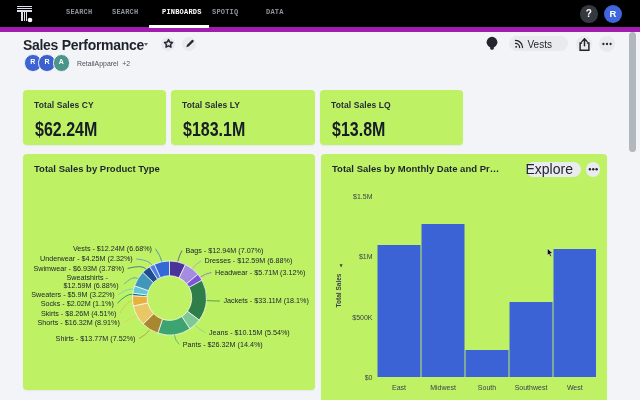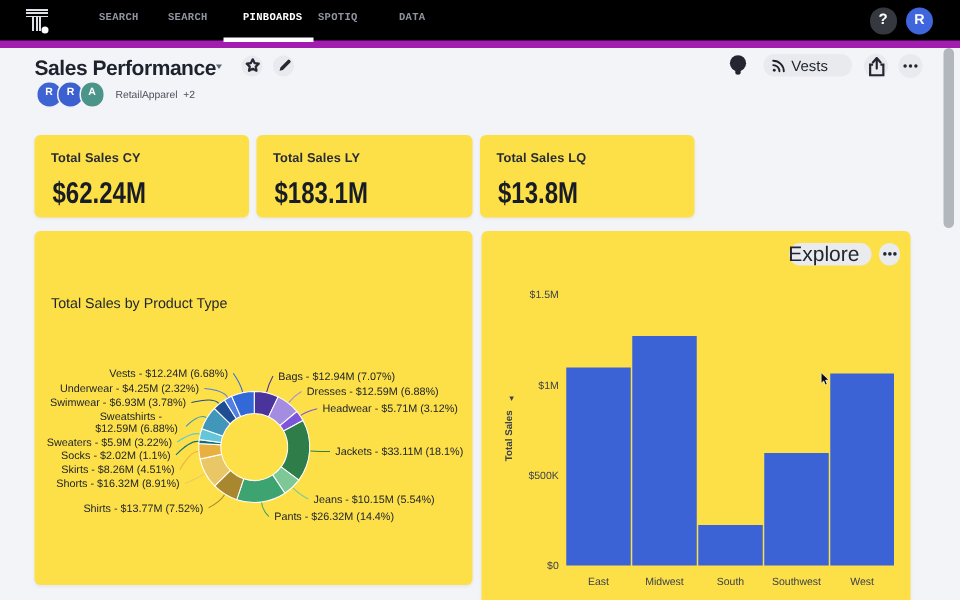--- a/index.html
+++ b/index.html
@@ -9,24 +9,24 @@
 .navitem.active { color:#ffffff; }
 .navul { position:absolute; left:149px; top:25px; width:60px; height:2.5px; background:#ffffff; }
 .help { position:absolute; left:580px; top:5px; width:17.5px; height:17.5px; border-radius:50%; background:#35383f; color:#fff; font-size:10px; font-weight:700; text-align:center; line-height:17.5px; }
 .navatar { position:absolute; left:604px; top:4.5px; width:18px; height:18px; border-radius:50%; background:#3f66dd; color:#fff; font-size:9.5px; font-weight:700; text-align:center; line-height:18px; }
 .title { position:absolute; left:23px; top:37px; font-size:14px; font-weight:700; color:#1d222c; letter-spacing:-0.3px; }
 .caret { position:absolute; left:143.5px; top:42.5px; width:0; height:0; border-left:2.8px solid transparent; border-right:2.8px solid transparent; border-top:3.4px solid #5f6672; }
 .cbtn { position:absolute; border-radius:50%; background:#e8eaee; }
 .pill { position:absolute; background:#e8eaee; border-radius:8px; }
 .avw { position:absolute; width:17.5px; height:17.5px; border-radius:50%; color:#fff; font-size:7px; font-weight:700; text-align:center; line-height:14.5px; border:1.5px solid #f3f4f7; }
 .avtxt { position:absolute; left:77px; top:59.5px; font-size:6.9px; color:#4a505a; }
-.card { position:absolute; background:#fde047; border-radius:4px; box-shadow:0 1px 2px rgba(30,40,60,0.06); }
+.card { position:absolute; background:#bef264; border-radius:4px; box-shadow:0 1px 2px rgba(30,40,60,0.06); }
 .kpilab { position:absolute; left:11px; top:10px; font-size:8.5px; font-weight:700; color:#272c36; letter-spacing:0.1px; }
 .kpival { position:absolute; left:12px; top:29px; font-size:20px; font-weight:600; color:#171c26; transform:scaleX(0.8); transform-origin:left top; line-height:1; }
-.ctitle { position:absolute; left:11.5px; top:9px; font-size:9.5px; font-weight:400; color:#1e242e;margin-top:34px; }
+.ctitle { position:absolute; left:11.5px; top:9px; font-size:9.5px; font-weight:700; color:#1e242e; }
 .dlab { font-size:7.2px; fill:#20252e; font-family:"Liberation Sans",sans-serif; }
 .axlab { font-size:7px; fill:#3c424c; font-family:"Liberation Sans",sans-serif; }
 .scroll { position:absolute; left:629px; top:32px; width:7px; height:120px; border-radius:3.5px; background:#b2b6bd; }
 </style></head>
 <body>
 <div class="nav">
   <svg style="position:absolute;left:16.5px;top:6px" width="15" height="16" viewBox="0 0 15 16" shape-rendering="crispEdges">
     <rect x="0" y="0" width="15" height="1.25" fill="#dde0e6"></rect>
     <rect x="0" y="2.2" width="15" height="1.25" fill="#dde0e6"></rect>
     <rect x="0" y="4.4" width="15" height="1.25" fill="#dde0e6"></rect>
@@ -144,20 +144,21 @@
 <text x="95.6" y="134.1" text-anchor="end" class="dlab">$12.59M (6.88%)</text>
 <text x="91.7" y="143.1" text-anchor="end" class="dlab">Sweaters - $5.9M (3.22%)</text>
 <text x="90.8" y="151.70000000000002" text-anchor="end" class="dlab">Socks - $2.02M (1.1%)</text>
 <text x="93.4" y="161.6" text-anchor="end" class="dlab">Skirts - $8.26M (4.51%)</text>
 <text x="96.8" y="170.9" text-anchor="end" class="dlab">Shorts - $16.32M (8.91%)</text>
 <text x="112.5" y="187.0" text-anchor="end" class="dlab">Shirts - $13.77M (7.52%)</text>
   </svg>
 </div>
 
 <div class="card" style="left:320.5px;top:154px;width:286.5px;height:246px;border-bottom-left-radius:0;border-bottom-right-radius:0">
+  <div class="ctitle">Total Sales by Monthly Date and Pr…</div>
   <div class="pill" style="left:205px;top:7.5px;width:55px;height:15.5px;border-radius:7.75px;background:#e9ebef"></div>
   <div style="position:absolute;left:205px;top:7.5px;width:55px;text-align:left;line-height:15.5px;font-size:14px;color:#22262e">Explore</div>
   <div class="cbtn" style="left:265px;top:8px;width:14.5px;height:14.5px;background:#e9ebef"></div>
   <svg style="position:absolute;left:265px;top:8px" width="14.5" height="14.5" viewBox="0 0 14.5 14.5">
       <circle cx="3.9" cy="7.25" r="1.2" fill="#23262e"></circle>
       <circle cx="7.25" cy="7.25" r="1.2" fill="#23262e"></circle>
       <circle cx="10.6" cy="7.25" r="1.2" fill="#23262e"></circle>
     </svg>
   <svg style="position:absolute;left:0;top:0" width="286" height="246" viewBox="0 0 286 246">
 <rect x="56.5" y="91" width="43.0" height="132" fill="#3c63d6"></rect>

